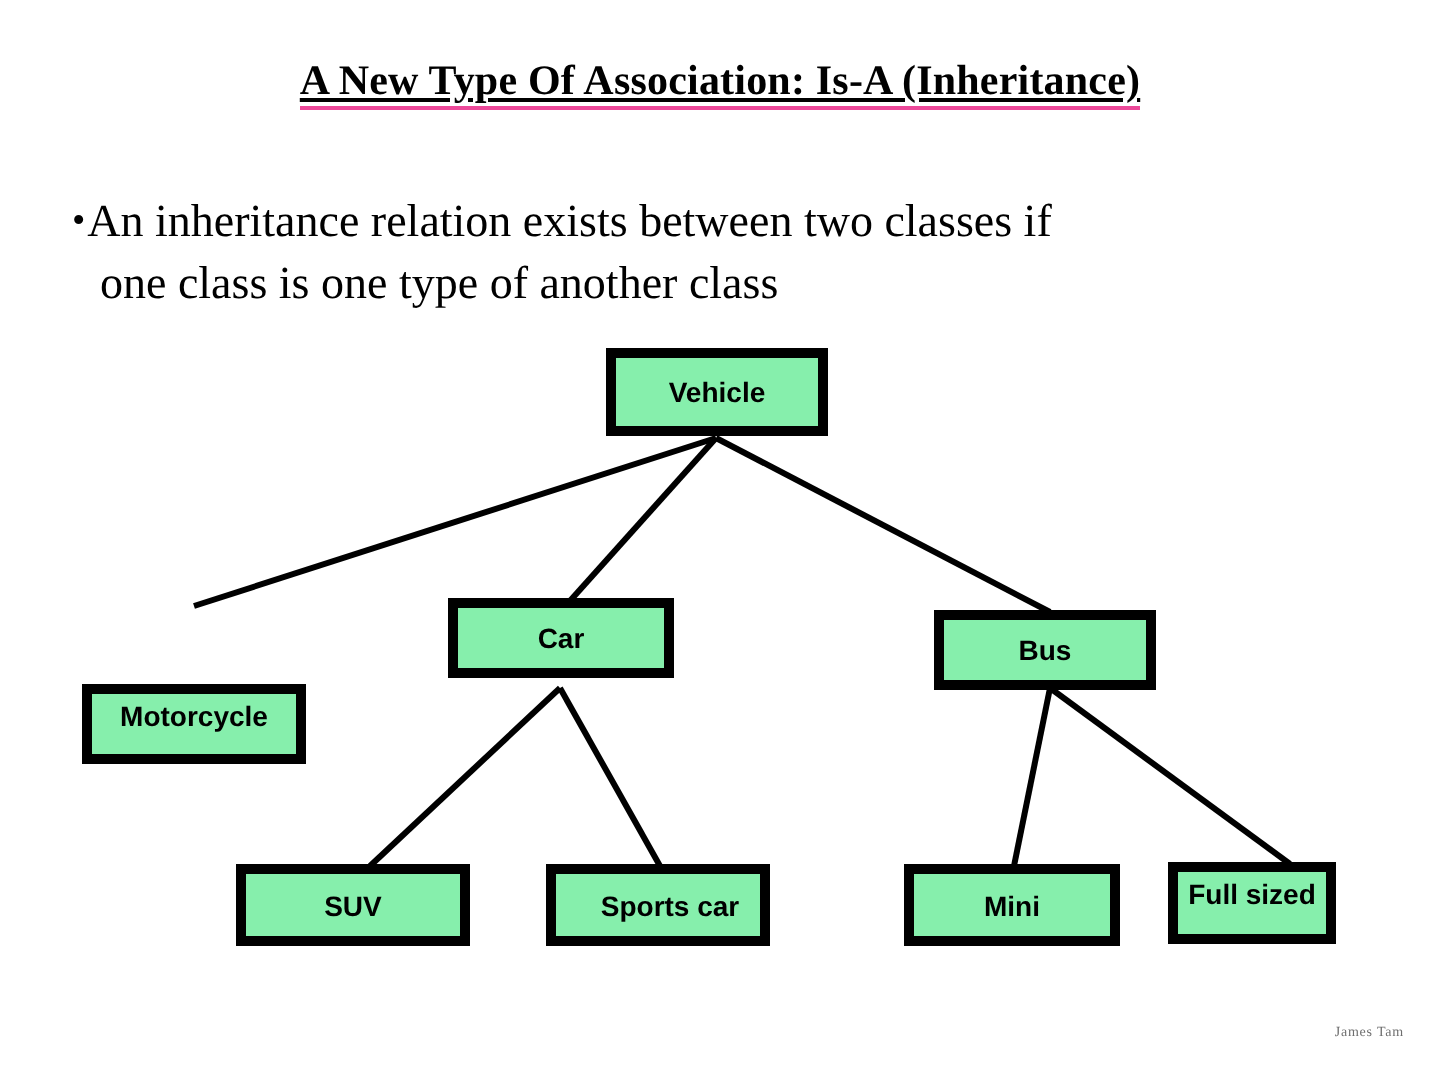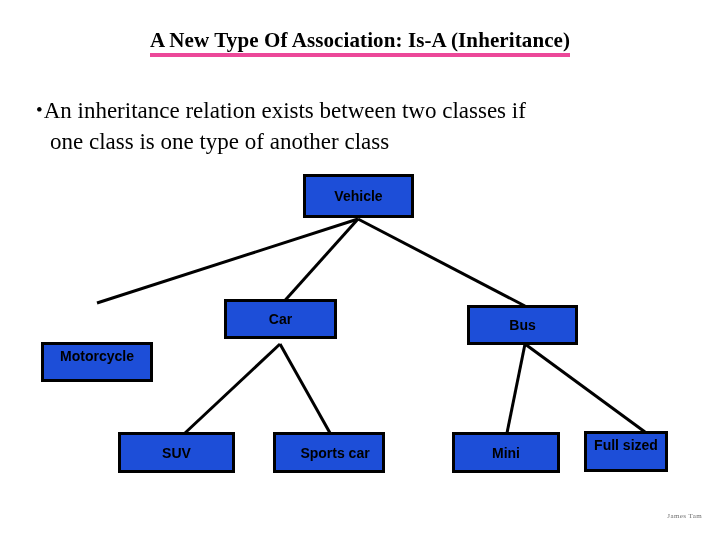--- a/index.html
+++ b/index.html
@@ -26,22 +26,23 @@
     top: 28px;
     width: 720px;
     text-align: center;
     font-family: "Liberation Serif", serif;
     font-weight: bold;
     font-size: 21px;
     color: #000000;
     letter-spacing: 0.1px;
   }
   #title .t-underline {
-    border-bottom: 4px solid #ec4899;
+    border-bottom: 2px solid #ec4899;
     padding-bottom: 1px;
+    text-decoration: underline;
   }
   
   #bullet-block {
     position: absolute;
     left: 36px;
     top: 96px;
     width: 640px;
     font-family: "Liberation Serif", serif;
     font-size: 23px;
     line-height: 1.33;
@@ -71,22 +72,22 @@
   #connectors {
     position: absolute;
     left: 0;
     top: 0;
     width: 720px;
     height: 540px;
   }
   .node {
     position: absolute;
     box-sizing: border-box;
-    border: 3px solid #000000;
-    background: #1d4ed8;
+    border: 5px solid #000000;
+    background: #86efac;
     font-family: "Liberation Sans", sans-serif;
     font-weight: bold;
     font-size: 14px;
     color: #000000;
     text-align: center;
     z-index: 2;
   }
   .node.v-center {
     display: flex;
     align-items: center;

